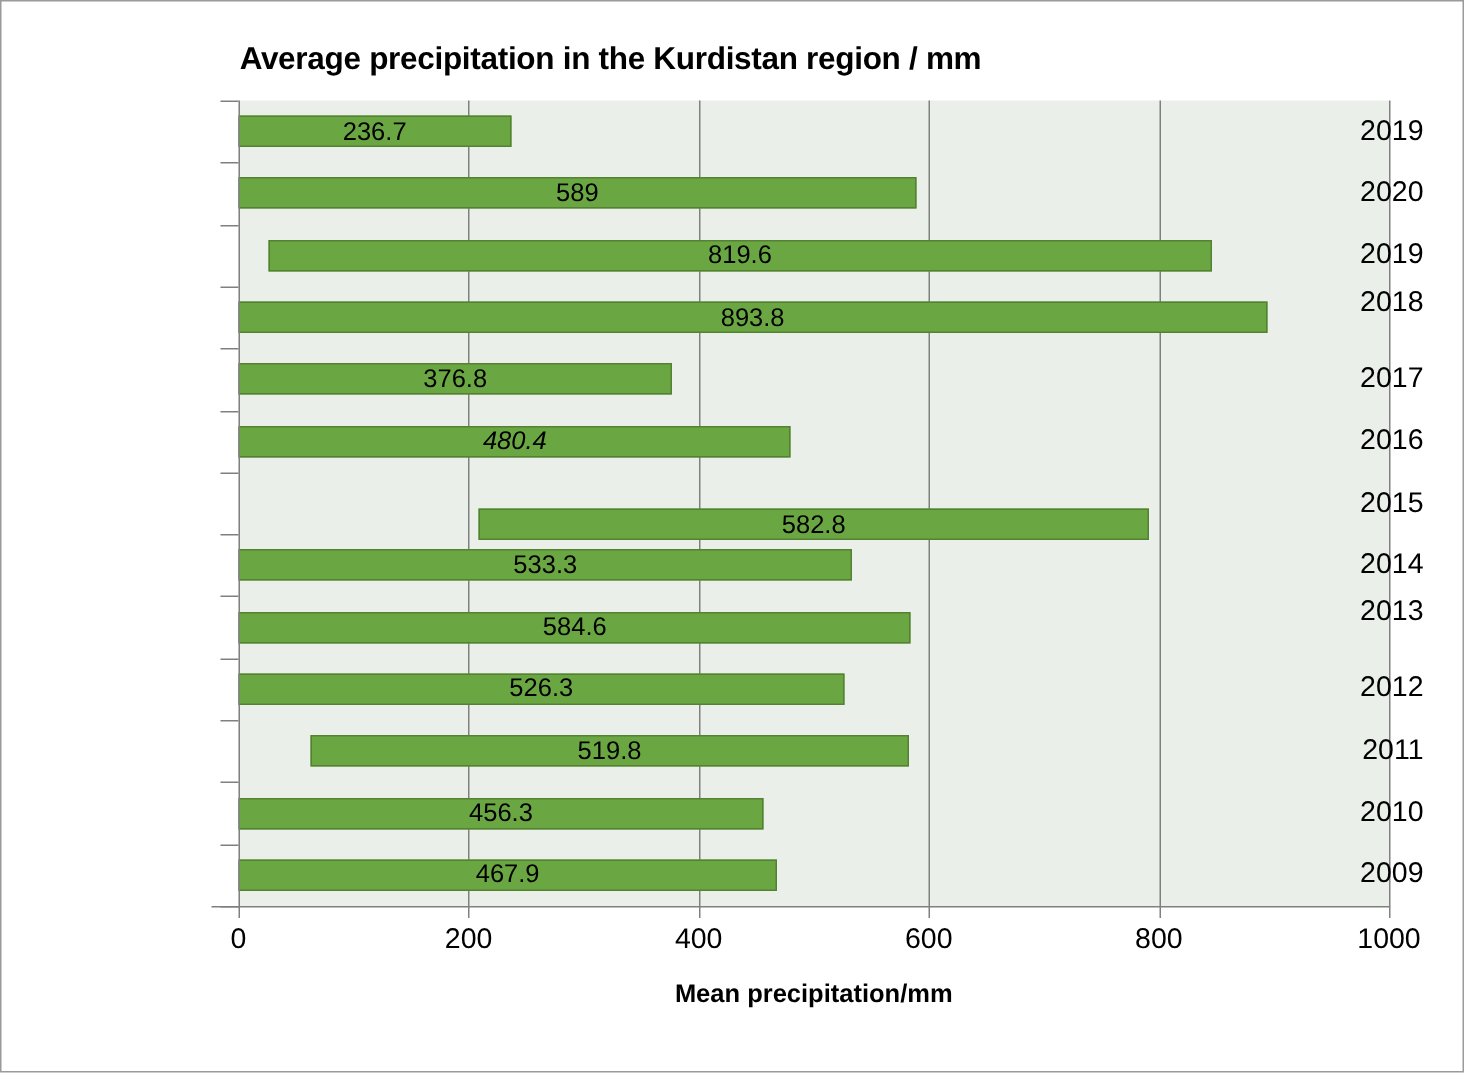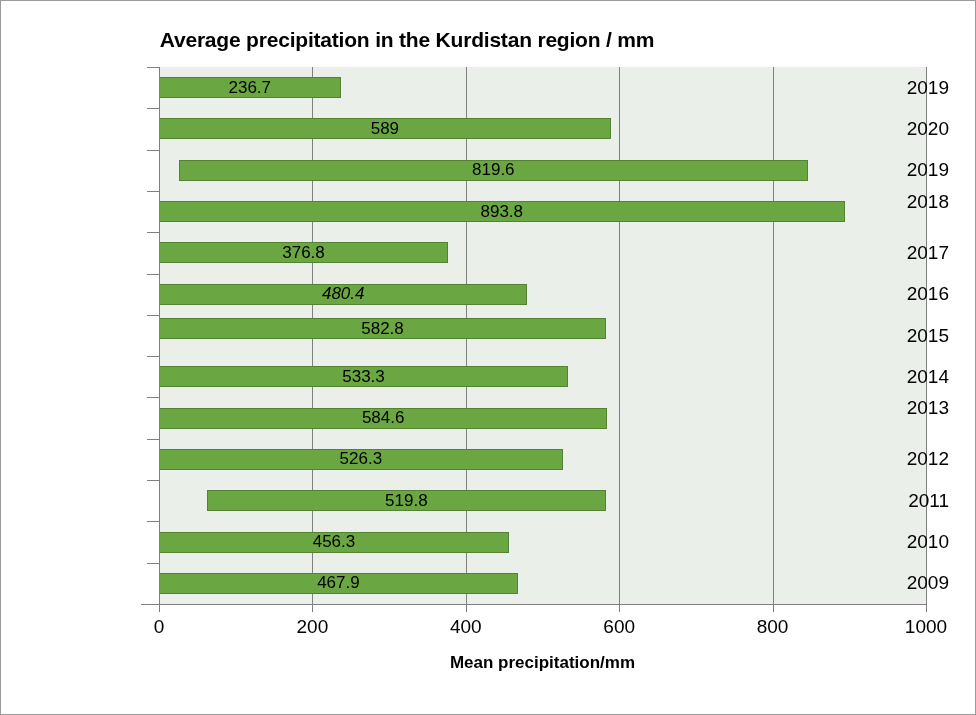--- a/index.html
+++ b/index.html
@@ -193,21 +193,21 @@
         <div class="bar-slot" style="top: 165.231px; height: 41.3077px;">
           <div class="bar" style="width: 289.006px;">
             <div class="bar-label">376.8</div>
           </div>
         </div>
         <div class="bar-slot" style="top: 206.538px; height: 41.3077px; font-style: italic;">
           <div class="bar" style="width: 368.467px;">
             <div class="bar-label">480.4</div>
           </div>
         </div>
-        <div class="bar-slot" style="top: 241px; height: 41.3077px;">
+        <div class="bar-slot" style="top: 262px; height: 41.3077px; justify-content: center;">
           <div class="bar" style="width: 447.008px;">
             <div class="bar-label">582.8</div>
           </div>
         </div>
         <div class="bar-slot" style="top: 289.154px; height: 41.3077px;">
           <div class="bar" style="width: 409.041px;">
             <div class="bar-label">533.3</div>
           </div>
         </div>
         <div class="bar-slot" style="top: 330.462px; height: 41.3077px;">

